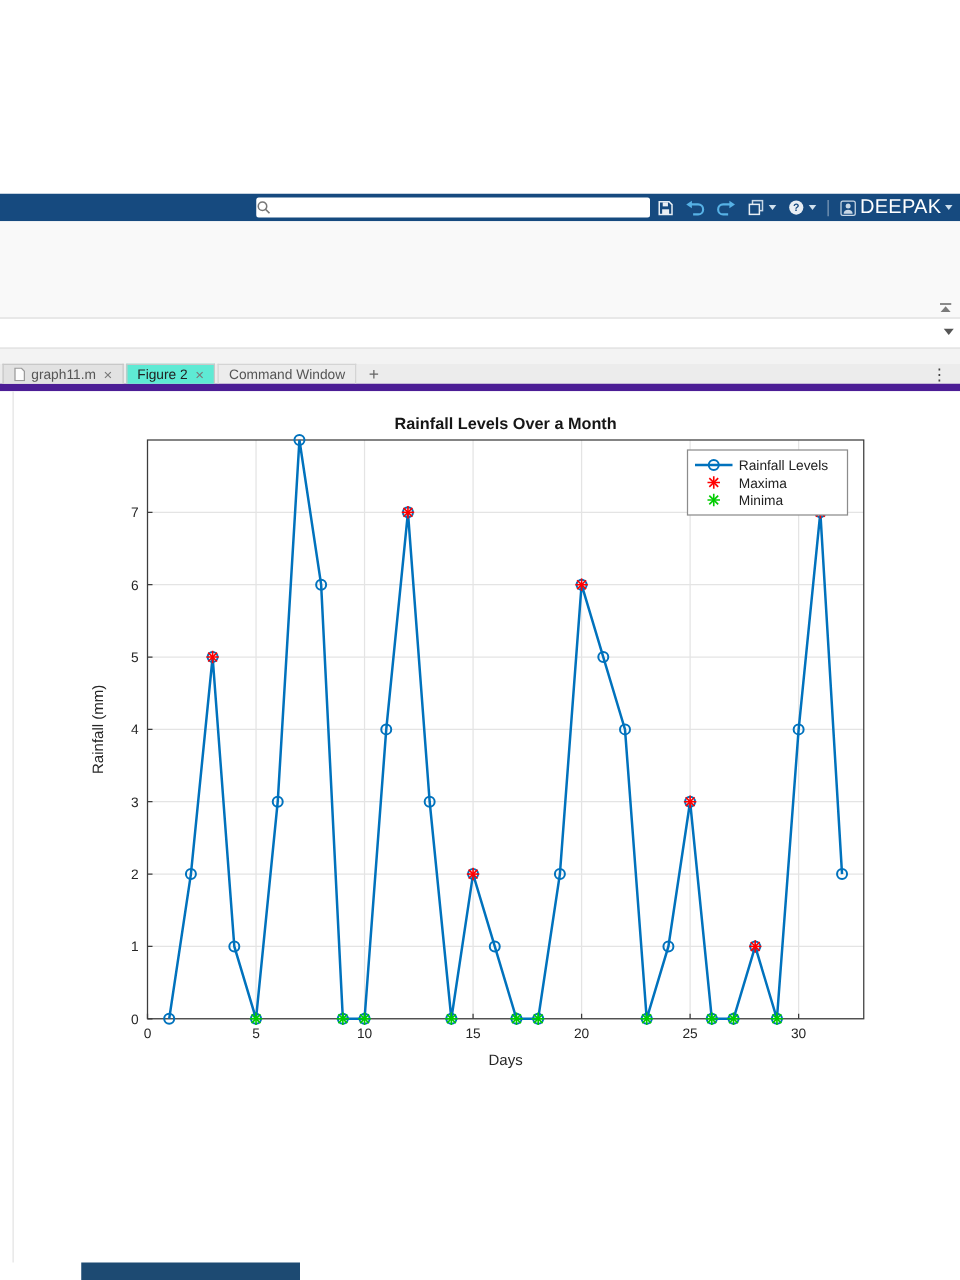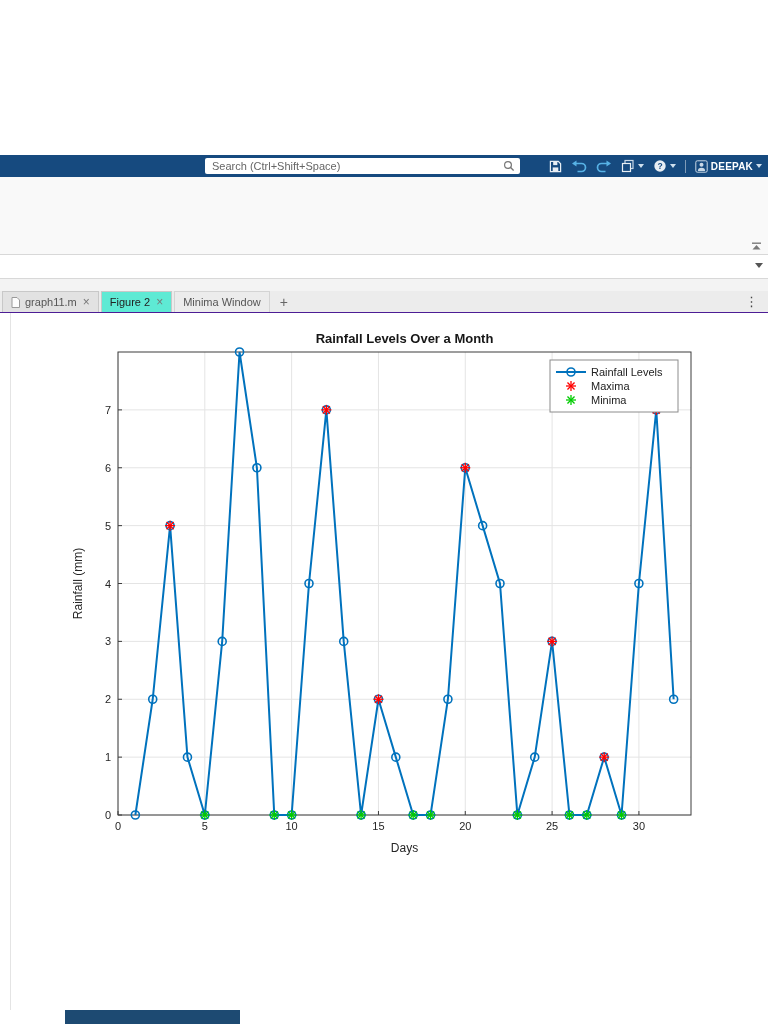--- a/index.html
+++ b/index.html
@@ -9,31 +9,31 @@
   
   .toolbar{top:155px;left:0;width:768px;height:22px;background:#164a7f}
   .searchbox{top:158px;left:205px;width:315px;height:16px;background:#fff;border-radius:2px;display:flex;align-items:center;z-index:3}
   .searchbox input{flex:1;border:none;outline:none;background:transparent;font-size:11px;color:#333;padding:0 4px 0 7px;font-family:inherit}
   .searchbox input::placeholder{color:#666}
   .search-mag{margin-right:5px;flex:0 0 auto}
   .tool-icons{top:155px;right:6px;height:22px;display:flex;align-items:center;gap:9px;z-index:3}
   .icon-btn{display:flex;align-items:center;gap:3px;cursor:pointer}
   .tb-divider{width:1px;height:13px;background:rgba(255,255,255,.45)}
   .caret-down{width:0;height:0;border-left:3px solid transparent;border-right:3px solid transparent;border-top:4px solid #cfe0ee}
-  .user-name{color:#fff;font-size:10px;font-weight:bold;letter-spacing:.2px}
+  .user-name{color:#fff;font-size:16px;font-weight:normal;letter-spacing:.2px}
 
   
   .toolstrip{top:177px;left:0;width:768px;height:77px;background:#f9f9f9;border-bottom:1px solid #d8d8d8}
   .collapse-btn{position:absolute;right:6px;bottom:3px;cursor:pointer;line-height:0}
   .strip2{top:255px;left:0;width:768px;height:23px;background:#ffffff;border-bottom:1px solid #d8d8d8}
   .strip2-caret{position:absolute;right:5px;top:8px;width:0;height:0;border-left:4px solid transparent;border-right:4px solid transparent;border-top:5px solid #555;cursor:pointer}
   .tab-spacer{top:279px;left:0;width:768px;height:12px;background:#f3f3f3}
 
   
-  .tabbar{top:291px;left:0;width:768px;height:22px;background:#ececec;border-bottom:1px solid #4c1d95;display:flex;align-items:stretch;box-sizing:border-box}
+  .tabbar{top:291px;left:0;width:768px;height:22px;background:#ececec;border-bottom:6px solid #4c1d95;display:flex;align-items:stretch;box-sizing:border-box}
   .tab{display:flex;align-items:center;gap:5px;padding:0 8px;font-size:11px;color:#555;border:1px solid #c8c8c8;border-bottom:none;background:#e2e2e2;cursor:pointer;margin-left:2px;box-sizing:border-box}
   .tab.active{background:#5eead4;color:#222}
   .tab .close{color:#777;font-size:12px;line-height:1;cursor:pointer;padding-left:1px}
   .tab.plain{background:transparent;border-color:#d4d4d4}
   .newtab{display:flex;align-items:center;padding:0 10px;font-size:14px;color:#666;cursor:pointer}
   .tab-overflow{margin-left:auto;display:flex;align-items:center;padding:0 10px;color:#444;font-size:13px;cursor:pointer}
 
   
   .content{top:313px;left:0;width:768px;height:697px;background:#fff}
   .left-divider{top:313px;left:10px;width:1px;height:697px;background:#e4e4e4}
@@ -45,21 +45,20 @@
   text.ctitle{font:bold 13px "Liberation Sans",sans-serif;fill:#161616}
   text.axlabel{font:12px "Liberation Sans",sans-serif;fill:#262626}
   text.lgtext{font:11px "Liberation Sans",sans-serif;fill:#222}
 </style>
 </head>
 <body>
 
 <div class="abs toolbar"></div>
 
 <div class="abs searchbox">
-  <input placeholder="Search (Ctrl+Shift+Space)" style="">
   <svg class="search-mag" width="12" height="12" viewBox="0 0 12 12">
       <circle cx="5" cy="5" r="3.4" fill="none" stroke="#777" stroke-width="1.2"></circle>
       <line x1="7.6" y1="7.6" x2="10.6" y2="10.6" stroke="#777" stroke-width="1.4"></line>
     </svg>
 </div>
 
 <div class="abs tool-icons">
   <span class="icon-btn">
     <svg width="13" height="13" viewBox="0 0 14 14">
         <path d="M1.5 1.5 h8.5 l2.5 2.5 v8.5 h-11 z" fill="none" stroke="#e8eef4" stroke-width="1.3"></path>
@@ -124,21 +123,21 @@
         <path d="M1 0.5 h5 l2.5 2.5 v7.5 h-7.5 z" fill="#fdfdfd" stroke="#9a9a9a"></path>
       </svg>
     <span>graph11.m</span>
     <span class="close">×</span>
   </div>
   <div class="tab active">
     <span>Figure 2</span>
     <span class="close">×</span>
   </div>
   <div class="tab plain">
-    <span>Minima Window</span>
+    <span>Command Window</span>
   </div>
   <div class="newtab">+</div>
   <div class="tab-overflow">⋮</div>
 </div>
 
 <div class="abs content"></div>
 <div class="abs left-divider"></div>
 <div class="abs chart-wrap">
   <svg id="chart" width="748" height="560" viewBox="0 0 748 560">
       <line x1="108" y1="32" x2="108" y2="495" stroke="#e4e4e4"></line>

